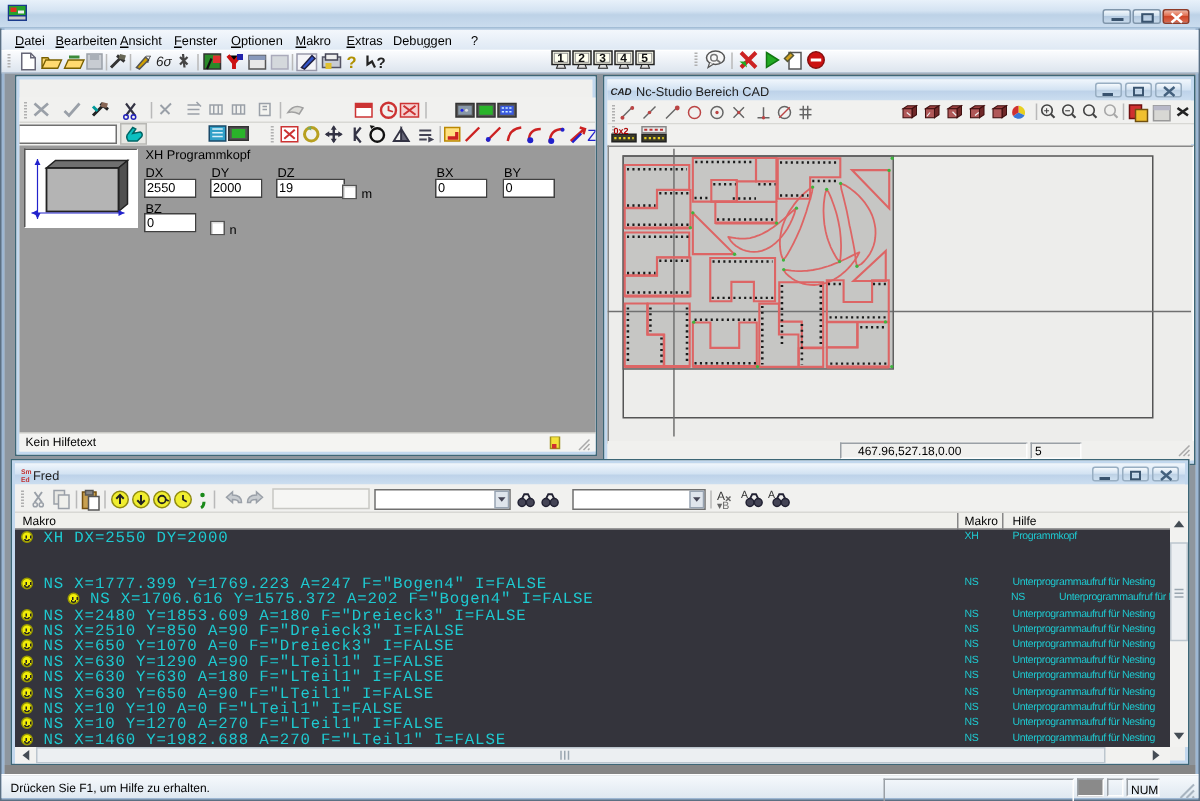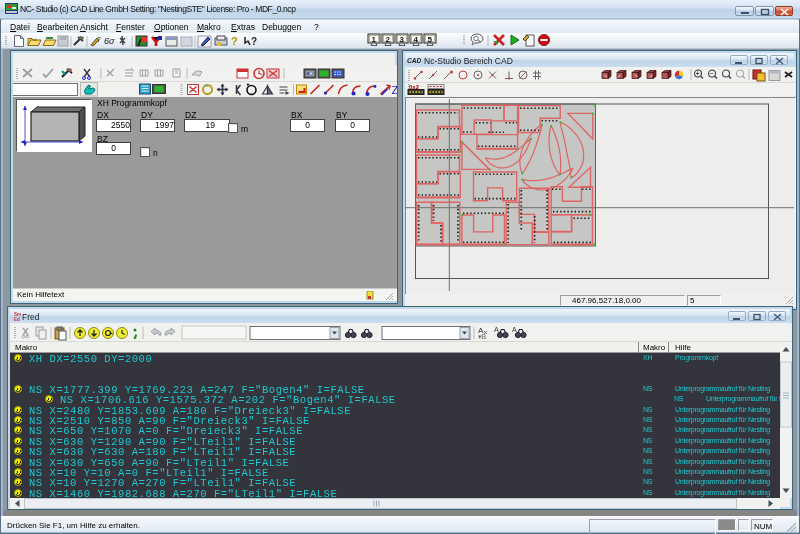--- a/index.html
+++ b/index.html
@@ -36,21 +36,21 @@
   font-size:8.5px; color:#222; }
 .wtitle .wt { position:absolute; left:12px; top:3px; white-space:nowrap; }
 .wbtn { position:absolute; top:2px; width:18px; height:10px; border:1px solid #98aec2; border-radius:2px;
   background:linear-gradient(#f6fafd,#d3e2f1 45%,#bcd0e4 50%,#cddff0); }
 .wbtn svg, .capbtn svg { position:absolute; left:0; top:0; }
 .tb { position:absolute; background:#f1f1ef; border-bottom:1px solid #d8d8d4; }
 
 
 #eddi { left:10px; top:50px; width:388px; height:254px; }
 #eddi-form { position:absolute; left:2px; top:46px; width:384px; height:192px; background:#9a9a9a; }
-.inp { position:absolute; height:13px; background:#fff; border:1px solid #404040; font-size:8.5px; padding:0 14px; line-height:11px;text-align:right; }
+.inp { position:absolute; height:13px; background:#fff; border:1px solid #404040; font-size:8.5px; padding:0 1px; line-height:11px; }
 .lbl { position:absolute; font-size:8.5px; color:#000; }
 .chk { position:absolute; width:10px; height:10px; background:#fff; border:1px solid #555; box-shadow:1px 1px 0 #ddd inset; }
 #eddi-status { position:absolute; left:2px; bottom:2px; width:384px; height:13px; background:#f4f4f2; border-top:1px solid #c9c9c5; font-size:8px; }
 
 
 #cad { left:402px; top:50px; width:395px; height:260px; }
 #cad-canvas { position:absolute; left:2px; top:46px; width:391px; height:199px; background:#ededeb; border:1px solid #888; border-right-color:#fff; border-bottom-color:#fff;}
 #cad-status { position:absolute; left:2px; bottom:2px; width:391px; height:13px; background:#f0f0ee; font-size:8px; }
 
 
@@ -74,21 +74,20 @@
 <div id="app">
 
   <div id="titlebar" class="abs">
     <svg class="abs" style="left:5px;top:3px" width="14" height="13">
       <rect x="0" y="0" width="13" height="11" fill="#1a3a8c"></rect>
       <rect x="1" y="1" width="11" height="6" fill="#27a02c"></rect>
       <rect x="2" y="2" width="4" height="3" fill="#e03020"></rect>
       <rect x="7" y="4" width="4" height="2" fill="#f0f0f0"></rect>
       <rect x="1" y="8" width="11" height="2" fill="#c8c8c8"></rect>
     </svg>
-    <div class="ttext">NC- Studio (c) CAD Line GmbH Setting: "NestingSTE" License: Pro - MDF_0.ncp</div>
     <div class="capbtn" style="left:735px">
       <svg width="19" height="10">
           <rect x="5" y="5" width="8" height="2" fill="#39536e"></rect>
         </svg>
     </div>
     <div class="capbtn" style="left:755px">
       <svg width="19" height="10">
           <rect x="5.5" y="2.5" width="7" height="5" fill="none" stroke="#39536e" stroke-width="1.4"></rect>
         </svg>
     </div>
@@ -272,21 +271,21 @@
         <polygon points="14,12 62,12 68,7 20,7" fill="#707070" stroke="#222" stroke-width="1"></polygon>
         <polygon points="62,12 68,7 68,36 62,41" fill="#505050" stroke="#222" stroke-width="1"></polygon>
         <rect x="14" y="12" width="48" height="29" fill="#b4b4b4" stroke="#222" stroke-width="1.2"></rect>
         <path d="M8,6 L8,46 M4,42 L66,42" stroke="#2222cc" stroke-width="0.8"></path>
         <path d="M8,6 l-2,4 l4,0 z M8,46 l-2,-4 l4,0 z M4,42 l4,-2 l0,4 z M66,42 l-4,-2 l0,4 z" fill="#2222cc"></path>
       </svg>
       <div class="lbl" style="left:84px;top:1px">XH Programmkopf</div>
       <div class="lbl" style="left:84px;top:13px">DX</div>
       <div class="inp" style="left:83px;top:22px;width:35px">2550</div>
       <div class="lbl" style="left:128px;top:13px">DY</div>
-      <div class="inp" style="left:127px;top:22px;width:35px">1997</div>
+      <div class="inp" style="left:127px;top:22px;width:35px">2000</div>
       <div class="lbl" style="left:172px;top:13px">DZ</div>
       <div class="inp" style="left:171px;top:22px;width:46px">19</div>
       <div class="chk" style="left:215px;top:26px"></div>
       <div class="lbl" style="left:228px;top:27px">m</div>
       <div class="lbl" style="left:278px;top:13px">BX</div>
       <div class="inp" style="left:277px;top:22px;width:35px">0</div>
       <div class="lbl" style="left:323px;top:13px">BY</div>
       <div class="inp" style="left:322px;top:22px;width:35px">0</div>
       <div class="lbl" style="left:84px;top:37px">BZ</div>
       <div class="inp" style="left:83px;top:45px;width:35px">0</div>

